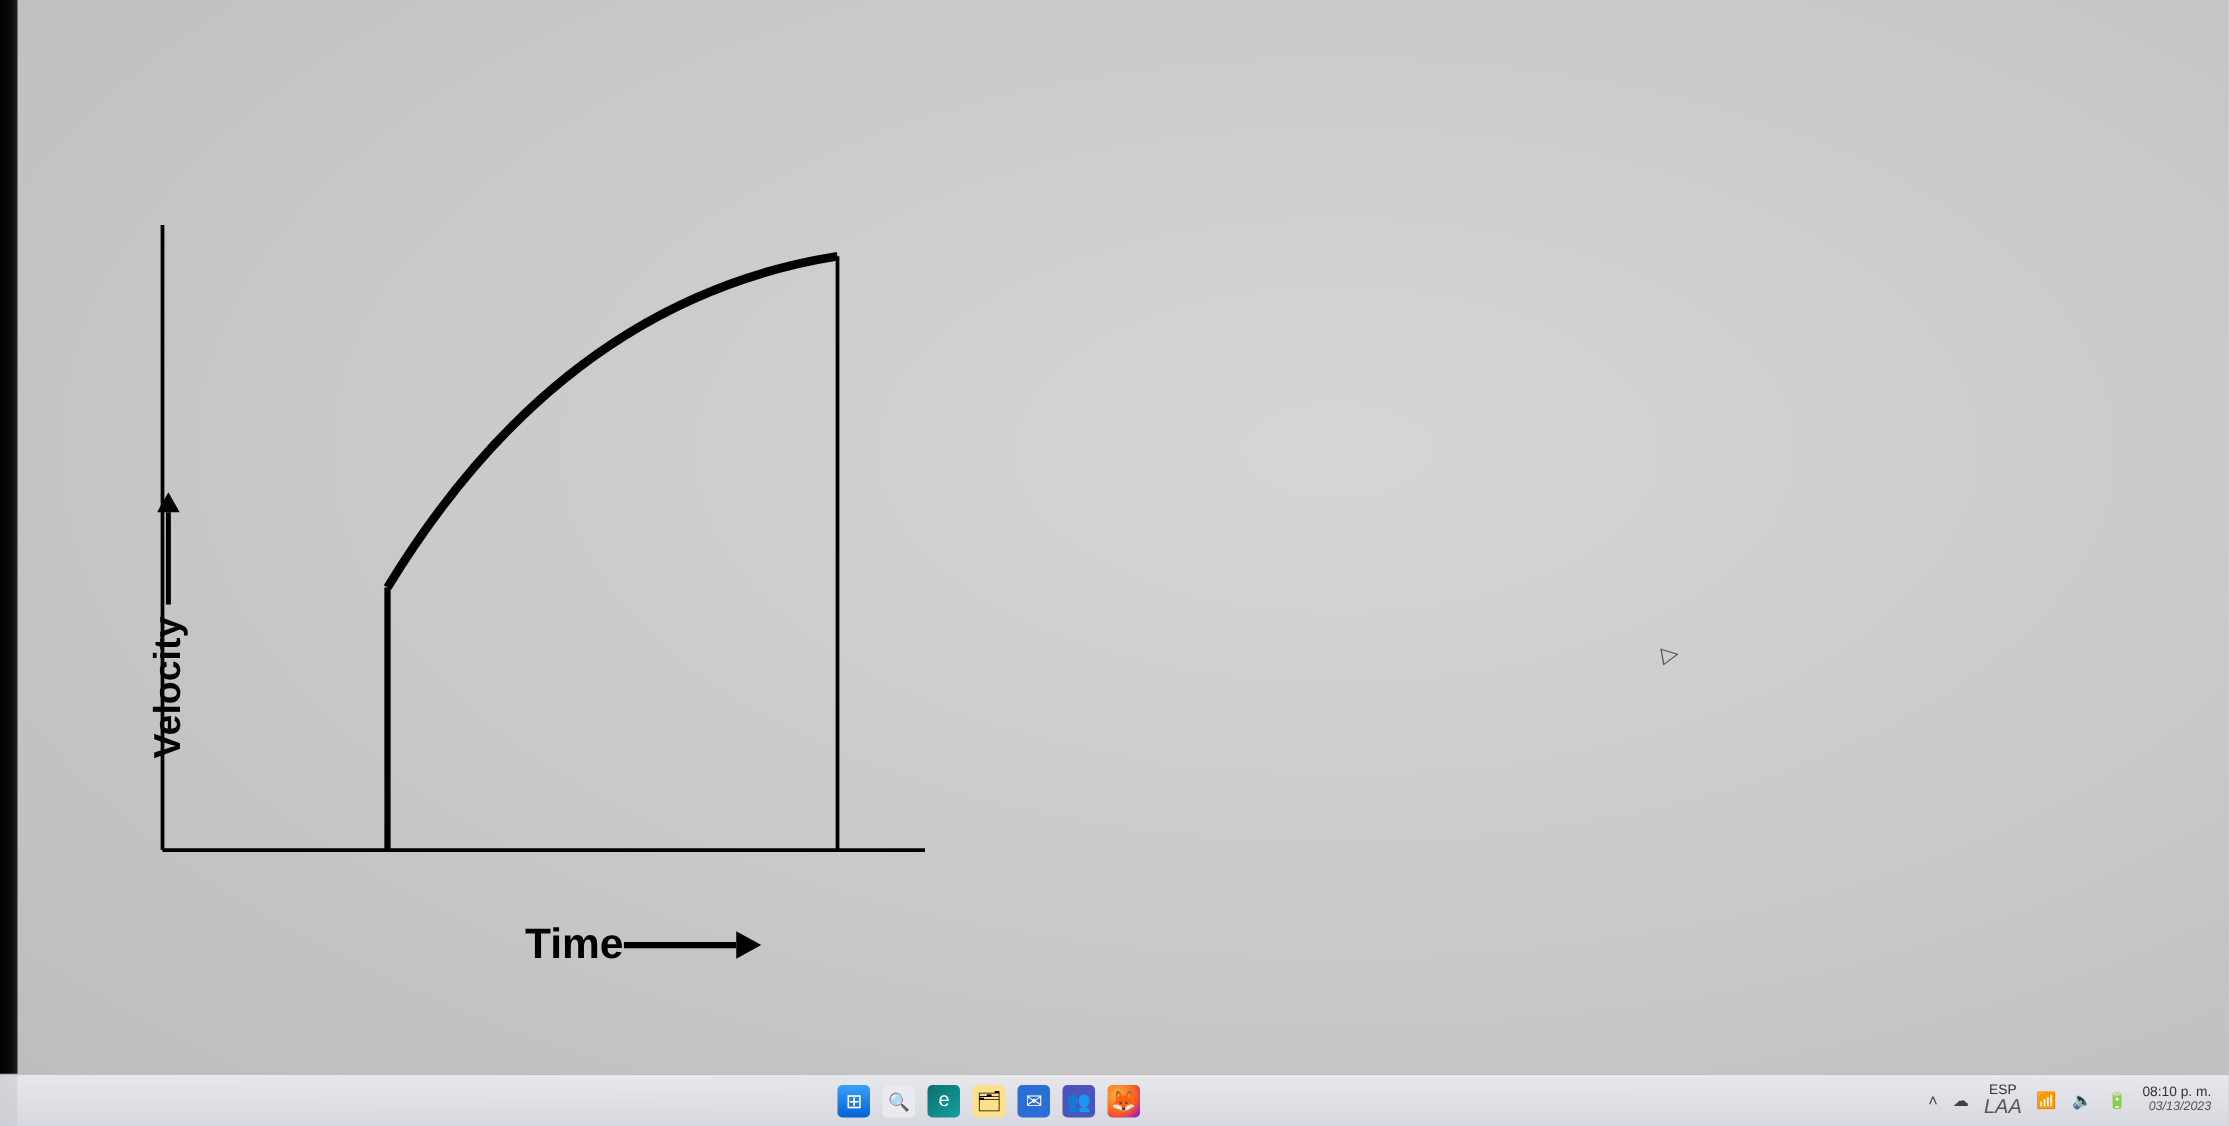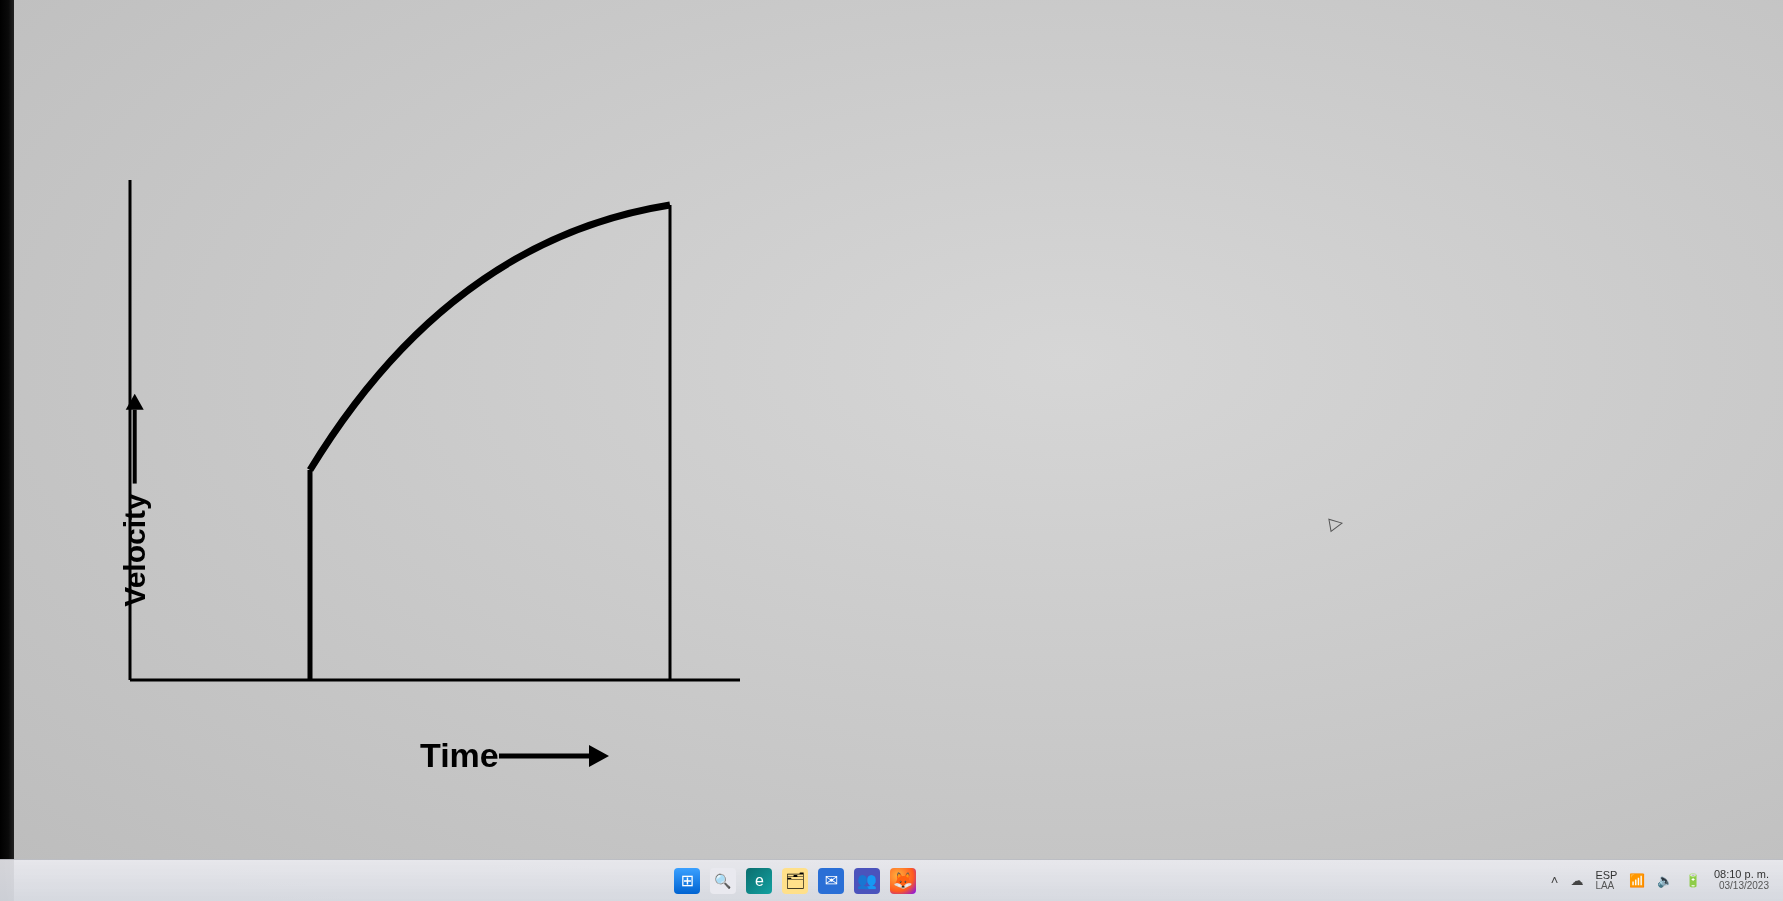--- a/index.html
+++ b/index.html
@@ -93,26 +93,26 @@
     .taskbar .center { flex: 1; display: flex; justify-content: center; gap: 10px; }
     .taskbar .tray { display: flex; align-items: center; gap: 12px; padding-right: 14px; color: #333; font-size: 12px; }
     .tb-icon { width: 26px; height: 26px; border-radius: 4px; display:flex;align-items:center;justify-content:center; }
     .tb-start { background: linear-gradient(180deg,#3aa0ff,#0063d1); color:#fff; font-size:16px;}
     .tb-search { background:#e9e9ef; color:#444; font-size:14px;}
     .tb-edge { background:linear-gradient(135deg,#0b6e6e,#13a1a1); color:#fff;}
     .tb-files { background:#ffe08a;}
     .tb-mail { background:#2a6fd6; color:#fff;}
     .tb-teams { background:#4b53bc; color:#fff;}
     .tb-firefox { background:radial-gradient(circle at 30% 30%, #ffb13d, #ff5a1f 60%, #7a0cff 100%); color:#fff;}
-    .lang { text-align: left; line-height: 1; }
+    .lang { text-align: center; line-height: 1; }
     .lang .l1 { font-size: 11px; }
-    .lang .l2 { font-size: 10px; color:#555;}
+    .lang .l2 { font-size: 16px; color:#555;font-style:italic;}
     .clock { text-align: right; line-height: 1.05; }
     .clock .t1 { font-size: 11px; }
-    .clock .t2 { font-size: 10px; color:#555;}
+    .clock .t2 { font-size: 10px; color:#555;font-style:italic;}
     .tray-caret, .tray-cloud, .tray-wifi, .tray-vol, .tray-batt { font-size: 13px; color:#444; }
   </style>
 </head>
 <body>
 
 <div class="screen">
   <div class="left-edge"></div>
 
 
   <div class="chart-wrap">

